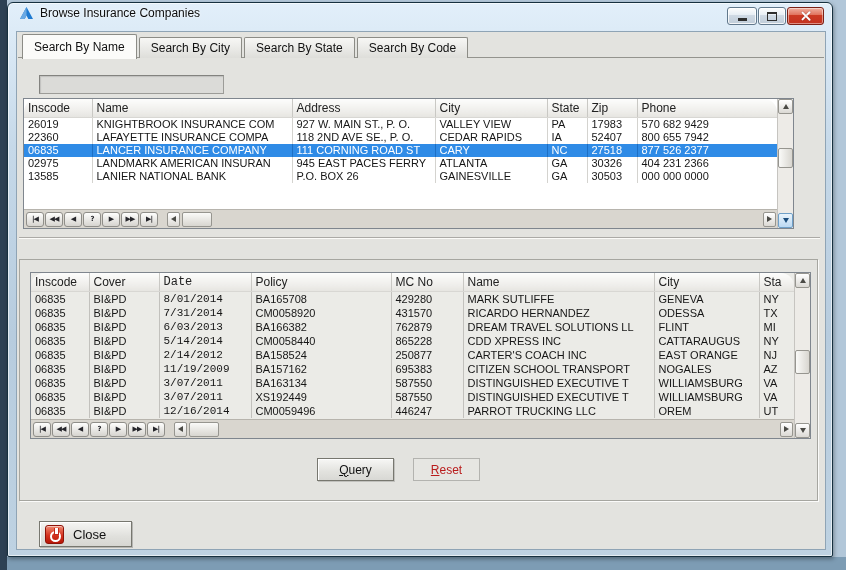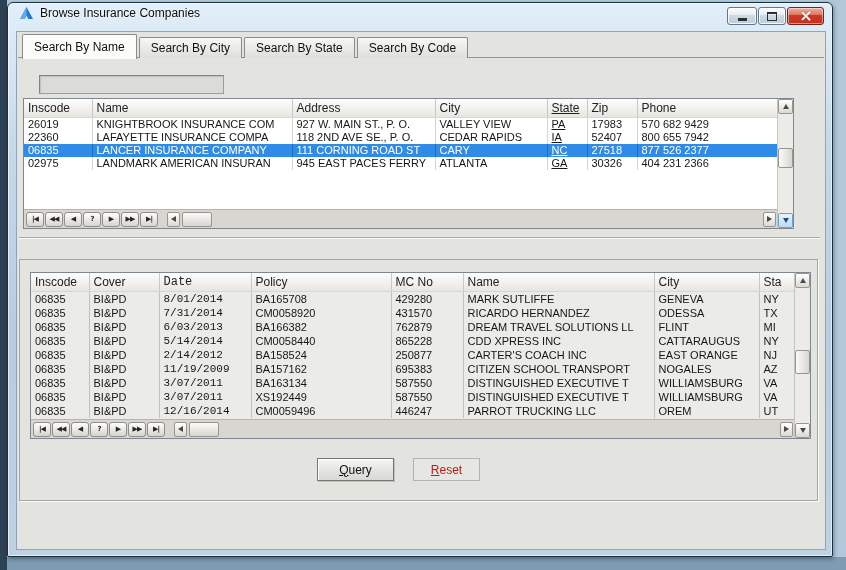--- a/index.html
+++ b/index.html
@@ -44,34 +44,34 @@
 
   
   #search-input { position:absolute; left:22px; top:43px; width:185px; height:19px;
     background:#dbdbd8; border:1px solid #9c9c98; border-top-color:#83837f; border-left-color:#83837f;
     box-shadow: inset 1px 1px 1px rgba(0,0,0,.12); font-size:12px; padding:0 4px; }
 
   
   .grid-box { position:absolute; border:1px solid #7f868e; background:#fff; }
   #grid1 { left:6px; top:66px; width:771px; height:131px; }
   #grid2 { left:12px; top:239px; width:781px; height:167px; background:#ebebe7; }
-  .grid-area { position:absolute; left:0; top:0; right:16px; bottom:19px; overflow:hidden; }
+  .grid-area { position:absolute; left:0; top:0; right:16px; bottom:19px; overflow:hidden;border-radius:13px; }
   table { border-collapse:collapse; table-layout:fixed; }
   #grid1 table { width:753px; } #grid2 table { width:763px; }
   th { font-size:12px; font-weight:normal; text-align:left; color:#222; height:18px; padding:1px 4px;
     background:linear-gradient(#fdfdfc,#eeedea 70%,#e6e5e1); border-right:1px solid #c9c8c4; border-bottom:1px solid #d8d7d3; overflow:hidden; white-space:nowrap; }
   td { font-size:11px; color:#161616; padding:0 4px; white-space:nowrap; overflow:hidden; border-right:1px solid #d4d3cf; cursor:default; }
   #grid1 td { height:13px; line-height:13px; background:#fff; }
   #grid2 td { height:14px; line-height:14px; background:#ebebe7; border-right-color:#c2c1bd; }
   #grid1 tr.selected td { background:#2f8be6; color:#fff; border-right-color:#1d6fc4; }
   #grid1 th:nth-child(1), #grid1 td:nth-child(1){ width:68px; }
   #grid1 th:nth-child(2), #grid1 td:nth-child(2){ width:200px; }
   #grid1 th:nth-child(3), #grid1 td:nth-child(3){ width:143px; }
   #grid1 th:nth-child(4), #grid1 td:nth-child(4){ width:112px; }
-  #grid1 th:nth-child(5), #grid1 td:nth-child(5){ width:40px;text-decoration:underline; }
+  #grid1 th:nth-child(5), #grid1 td:nth-child(5){ width:40px; }
   #grid1 th:nth-child(6), #grid1 td:nth-child(6){ width:50px; }
   #grid1 th:nth-child(7), #grid1 td:nth-child(7){ width:140px; }
   #grid2 th:nth-child(1), #grid2 td:nth-child(1){ width:58px; }
   #grid2 th:nth-child(2), #grid2 td:nth-child(2){ width:70px; }
   #grid2 th:nth-child(3), #grid2 td:nth-child(3){ width:92px;font-family:Liberation Mono, monospace; }
   #grid2 th:nth-child(4), #grid2 td:nth-child(4){ width:140px; }
   #grid2 th:nth-child(5), #grid2 td:nth-child(5){ width:72px; }
   #grid2 th:nth-child(6), #grid2 td:nth-child(6){ width:191px; }
   #grid2 th:nth-child(7), #grid2 td:nth-child(7){ width:105px; }
   #grid2 th:nth-child(8), #grid2 td:nth-child(8){ width:35px; }
@@ -200,20 +200,29 @@
                   <td>877 526 2377</td>
                 </tr>
                 <tr>
                   <td>02975</td>
                   <td>LANDMARK AMERICAN INSURAN</td>
                   <td>945 EAST PACES FERRY</td>
                   <td>ATLANTA</td>
                   <td>GA</td>
                   <td>30326</td>
                   <td>404 231 2366</td>
+                </tr>
+                <tr>
+                  <td>13585</td>
+                  <td>LANIER NATIONAL BANK</td>
+                  <td>P.O. BOX 26</td>
+                  <td>GAINESVILLE</td>
+                  <td>GA</td>
+                  <td>30503</td>
+                  <td>000 000 0000</td>
                 </tr>
               </tbody>
           </table>
         </div>
         <div class="vscroll">
           <div class="sb-btn">
               <span class="arr up"></span>
             </div>
           <div class="vtrack">
               <div class="vthumb"></div>
@@ -387,15 +396,19 @@
               <div class="sb-btn">
                   <span class="arr right"></span>
                 </div>
             </div>
           </div>
         </div>
         <button class="btn" id="query-btn"><u>Q</u>uery</button>
         <button class="btn" id="reset-btn" disabled=""><u>R</u>eset</button>
       </div>
 
+      <button id="close-btn">
+        <span class="power-icon"></span>
+        <span>Close</span>
+      </button>
     </div>
   </div>
 </div>
 
 </body></html>

